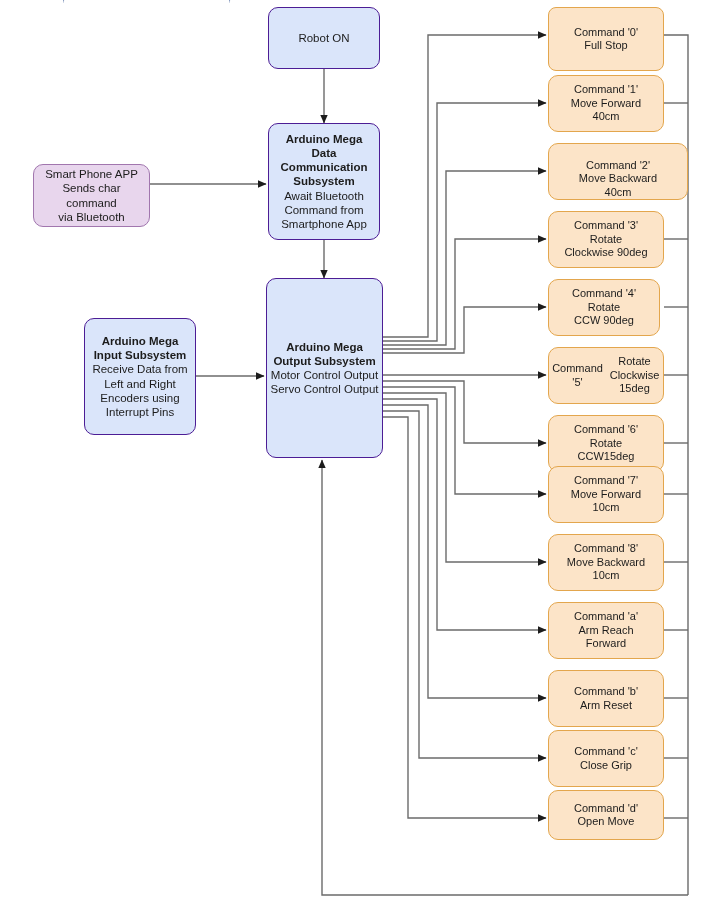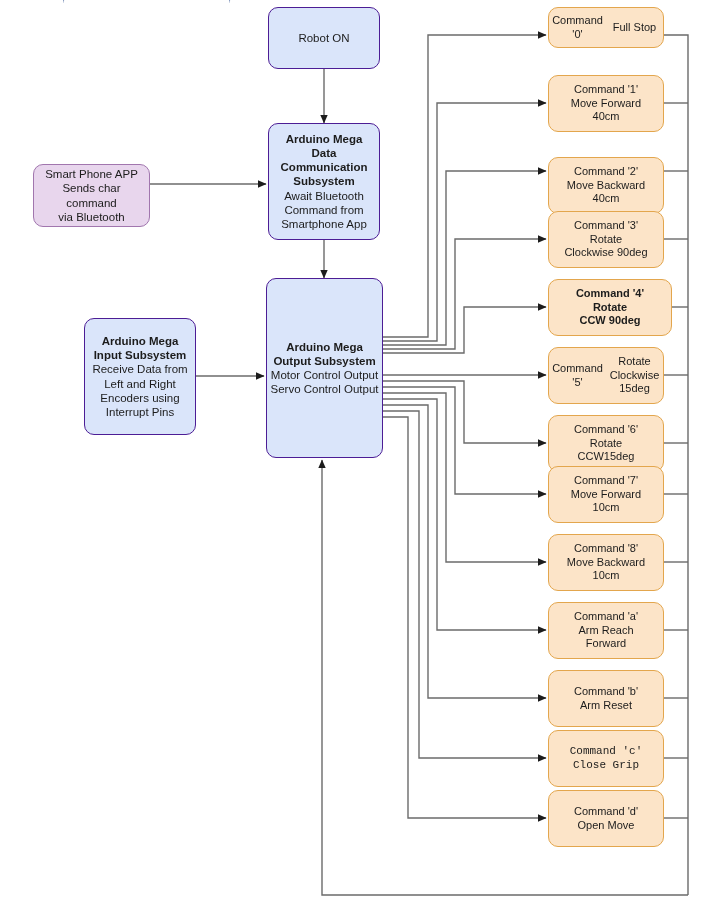--- a/index.html
+++ b/index.html
@@ -158,40 +158,40 @@
   </div>
 
   <div class="node blue" style="left:266px; top:278px; width:117px; height:180px; flex-direction:column;">
     <span class="txt hdr">Arduino Mega
 Output Subsystem</span>
     <span class="txt">Motor Control Output
 Servo Control Output</span>
   </div>
 
   <div id="command-list">
-      <div class="node cmd" style="left: 548px; top: 7px; width: 116px; height: 41px; ">
+      <div class="node cmd" style="left: 548px; top: 7px; width: 116px; height: 64px; flex-direction: column; border-radius: 8px;">
         <span class="txt">Command '0'</span>
         <span class="txt">Full Stop</span>
       </div>
       <div class="node cmd" style="left: 548px; top: 75px; width: 116px; height: 57px; flex-direction: column;">
         <span class="txt">Command '1'</span>
         <span class="txt">Move Forward
 40cm</span>
       </div>
-      <div class="node cmd" style="left: 548px; top: 157px; width: 116px; height: 57px; flex-direction: column;">
+      <div class="node cmd" style="left: 548px; top: 143px; width: 140px; height: 57px; flex-direction: column; justify-content: flex-end;">
         <span class="txt">Command '2'</span>
         <span class="txt">Move Backward
 40cm</span>
       </div>
       <div class="node cmd" style="left: 548px; top: 211px; width: 116px; height: 57px; flex-direction: column;">
         <span class="txt">Command '3'</span>
         <span class="txt">Rotate
 Clockwise 90deg</span>
       </div>
-      <div class="node cmd" style="left: 548px; top: 279px; width: 124px; height: 57px; flex-direction: column; font-weight: bold;">
+      <div class="node cmd" style="left: 548px; top: 279px; width: 112px; height: 57px; flex-direction: column;">
         <span class="txt">Command '4'</span>
         <span class="txt">Rotate
 CCW 90deg</span>
       </div>
       <div class="node cmd" style="left: 548px; top: 347px; width: 116px; height: 57px; flex-direction: row;">
         <span class="txt">Command '5'</span>
         <span class="txt">Rotate
 Clockwise 15deg</span>
       </div>
       <div class="node cmd" style="left: 548px; top: 415px; width: 116px; height: 57px; flex-direction: column;">
@@ -211,23 +211,23 @@
       </div>
       <div class="node cmd" style="left: 548px; top: 602px; width: 116px; height: 57px; flex-direction: column;">
         <span class="txt">Command 'a'</span>
         <span class="txt">Arm Reach
 Forward</span>
       </div>
       <div class="node cmd" style="left: 548px; top: 670px; width: 116px; height: 57px; flex-direction: column;">
         <span class="txt">Command 'b'</span>
         <span class="txt">Arm Reset</span>
       </div>
-      <div class="node cmd" style="left: 548px; top: 730px; width: 116px; height: 57px; flex-direction: column; font-family: Liberation Mono, monospace;">
+      <div class="node cmd" style="left: 548px; top: 730px; width: 116px; height: 57px; flex-direction: column;">
         <span class="txt">Command 'c'</span>
         <span class="txt">Close Grip</span>
       </div>
-      <div class="node cmd" style="left: 548px; top: 790px; width: 116px; height: 57px; flex-direction: column;">
+      <div class="node cmd" style="left: 548px; top: 790px; width: 116px; height: 50px; flex-direction: column;">
         <span class="txt">Command 'd'</span>
         <span class="txt">Open Move</span>
       </div>
     </div>
 
 </div>
 
 </body></html>

